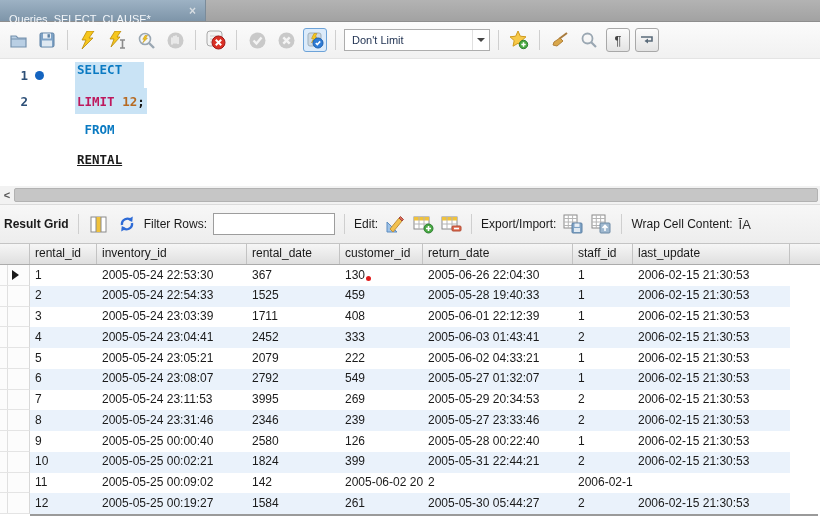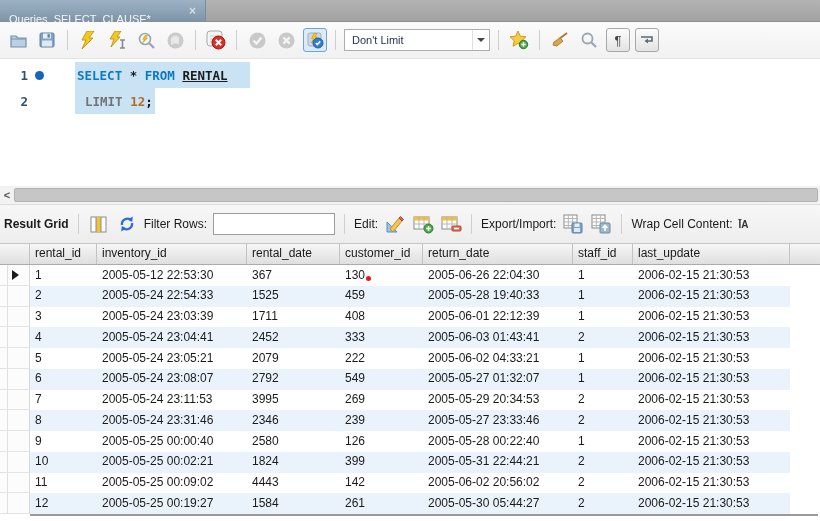--- a/index.html
+++ b/index.html
@@ -57,21 +57,21 @@
   .grid-toolbar { height:40px; background:linear-gradient(#f7f7f7,#ededed);
     border-top:1px solid #dcdcdc; border-bottom:1px solid #c4c4c4;
     display:flex; align-items:center; padding:0 4px; gap:6px; font-size:12px;
     color:#1a1a1a; }
   .gt-label { white-space:nowrap; }
   .gt-label.bold { font-weight:bold; }
   .gbtn { width:22px; height:22px; display:flex; align-items:center;
     justify-content:center; }
   .filter-input { width:122px; height:22px; border:1px solid #9d9d9d;
     background:#fff; font-size:12px; padding:0 4px; }
-  .wrapglyph { font-size:10px; font-weight:bold; color:#333;
+  .wrapglyph { font-size:13px; font-weight:normal; color:#333;
     border-top:0px; letter-spacing:0px; }
 
   
   .grid { position:relative; }
   .grid-row { display:grid;
     grid-template-columns:30px 67px 150px 93px 83px 150px 60px 157px; }
   .grid-head { height:21px; background:linear-gradient(#f6f6f6,#dfdfdf);
     border-bottom:1px solid #ababab; }
   .grid-head .hcell { font-size:12px; color:#1a1a1a; padding:2px 0 0 5px;
     border-right:1px solid #c3c3c3; white-space:nowrap; overflow:hidden; }
@@ -211,36 +211,36 @@
         </svg>
     </div>
   </div>
 
   <div class="editor">
       <div class="code-line">
         <div class="gutter">
           <span class="lnum" style="color: rgb(45, 79, 119);">1</span>
           <span class="bdot" style="background: rgb(20, 100, 192);"></span>
         </div>
-        <span class="hl trail" style="background: rgb(201, 227, 245);">
+        <span class="hl trail" style="background: rgb(201, 227, 245); flex-direction: column;">
           <span style="white-space: pre; color: rgb(10, 122, 194);">SELECT</span>
           <span style="white-space: pre; color: rgb(26, 26, 26);"> </span>
           <span style="white-space: pre; color: rgb(26, 26, 26);">*</span>
           <span style="white-space: pre; color: rgb(26, 26, 26);"> </span>
           <span style="white-space: pre; color: rgb(10, 122, 194);">FROM</span>
           <span style="white-space: pre; color: rgb(26, 26, 26);"> </span>
           <span style="white-space: pre; color: rgb(26, 26, 26); text-decoration: underline;">RENTAL</span>
         </span>
       </div>
       <div class="code-line">
         <div class="gutter">
           <span class="lnum" style="color: rgb(45, 79, 119);">2</span>
         </div>
         <span class="hl" style="background: rgb(201, 227, 245);">
-          <span style="white-space: pre; color: #737373; margin-left: 8px;">LIMIT</span>
+          <span style="white-space: pre; color: #be185d;">LIMIT</span>
           <span style="white-space: pre; color: rgb(26, 26, 26);"> </span>
           <span style="white-space: pre; color: rgb(182, 106, 34);">12</span>
           <span style="white-space: pre; color: rgb(26, 26, 26);">;</span>
         </span>
       </div>
     </div>
 
   <div class="hscroll">
     <span class="collapse-btn">&lt;</span>
     <div class="hthumb"></div>
@@ -327,21 +327,21 @@
         <div class="hcell">return_date</div>
         <div class="hcell">staff_id</div>
         <div class="hcell">last_update</div>
       </div>
     <div class="grid-body">
         <div class="grid-row">
           <div class="rowsel-cell">
             <span class="row-arrow"></span>
           </div>
           <div class="cell">1</div>
-          <div class="cell">2005-05-12 22:53:30</div>
+          <div class="cell">2005-05-24 22:53:30</div>
           <div class="cell">367</div>
           <div class="cell">130<span class="red-dot"></span></div>
           <div class="cell">2005-06-26 22:04:30</div>
           <div class="cell">1</div>
           <div class="cell">2006-02-15 21:30:53</div>
         </div>
         <div class="grid-row alt">
           <div class="rowsel-cell"></div>
           <div class="cell">2</div>
           <div class="cell">2005-05-24 22:54:33</div>
@@ -428,21 +428,20 @@
           <div class="cell">1824</div>
           <div class="cell">399</div>
           <div class="cell">2005-05-31 22:44:21</div>
           <div class="cell">2</div>
           <div class="cell">2006-02-15 21:30:53</div>
         </div>
         <div class="grid-row">
           <div class="rowsel-cell"></div>
           <div class="cell">11</div>
           <div class="cell">2005-05-25 00:09:02</div>
-          <div class="cell">4443</div>
           <div class="cell">142</div>
           <div class="cell">2005-06-02 20:56:02</div>
           <div class="cell">2</div>
           <div class="cell">2006-02-15 21:30:53</div>
         </div>
         <div class="grid-row alt">
           <div class="rowsel-cell"></div>
           <div class="cell">12</div>
           <div class="cell">2005-05-25 00:19:27</div>
           <div class="cell">1584</div>

